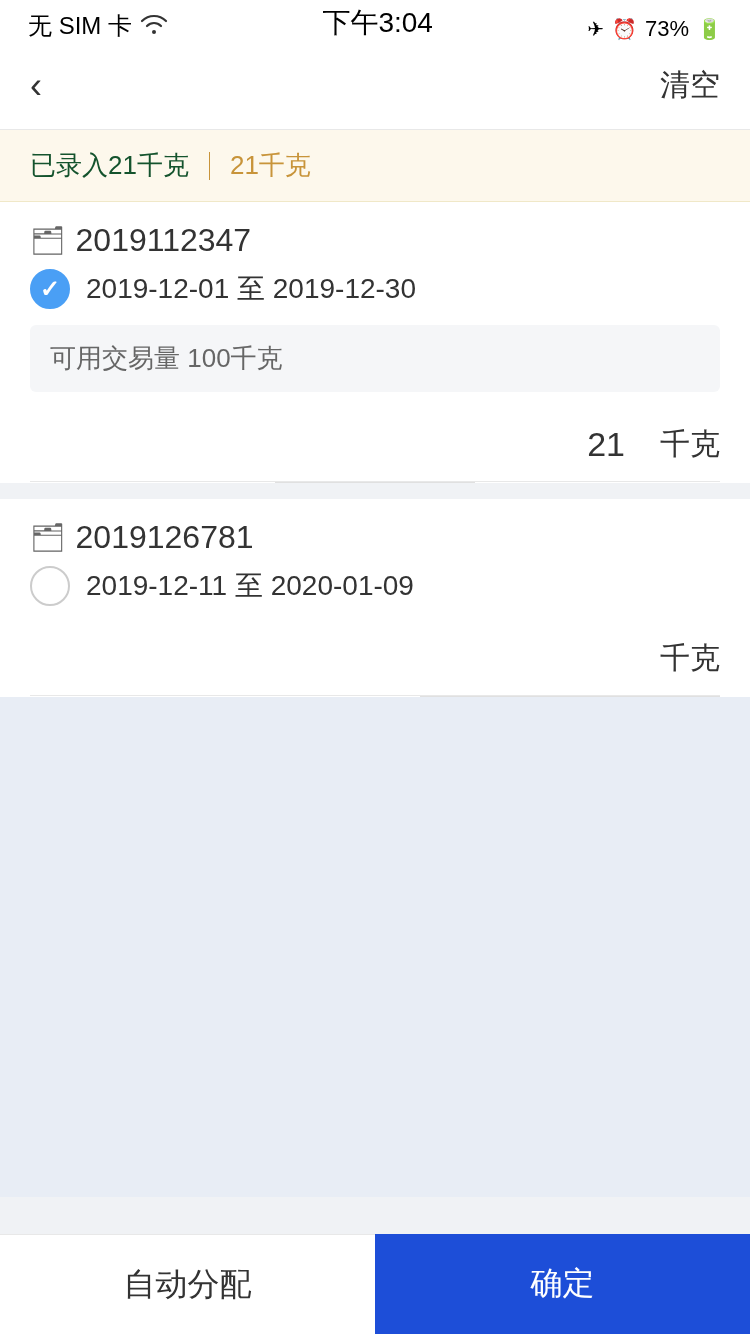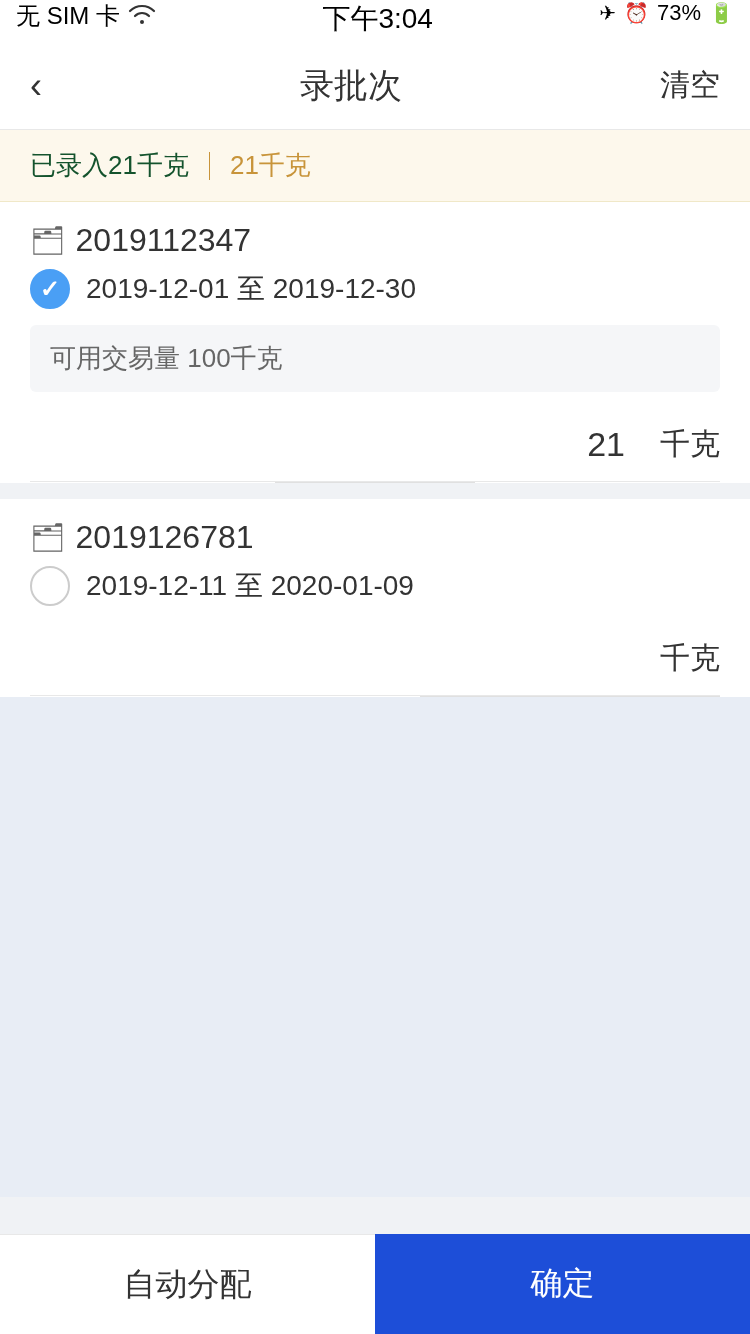--- a/index.html
+++ b/index.html
@@ -11,23 +11,23 @@
       background: #f0f2f5;
       position: relative;
     }
 
     
     .status-bar {
       width: 750px;
       height: 42px;
       background: #fff;
       display: flex;
-      align-items: flex-start;
+      align-items: flex-end;
       justify-content: space-between;
-      padding: 0 16px;
+      padding: 0 28px;
       font-size: 24px;
     }
     .status-left {
       display: flex;
       align-items: center;
       gap: 8px;
       font-size: 24px;
     }
     .status-center {
       font-size: 28px;
@@ -252,21 +252,20 @@
   <div class="status-right">
     <span style="font-size:20px;">✈</span>
     <span style="font-size:20px;">⏰</span>
     <span>73%</span>
     <span style="font-size:20px;">🔋</span>
   </div>
 </div>
 
 <div class="nav-bar">
   <span class="nav-back">‹</span>
-  <span class="nav-title">录批次</span>
   <span class="nav-action">清空</span>
 </div>
 
 <div class="info-banner">
   <span class="info-banner-label">已录入21千克</span>
   <div class="info-banner-divider"></div>
   <span class="info-banner-value">21千克</span>
 </div>
 
 <div class="batch-card">

